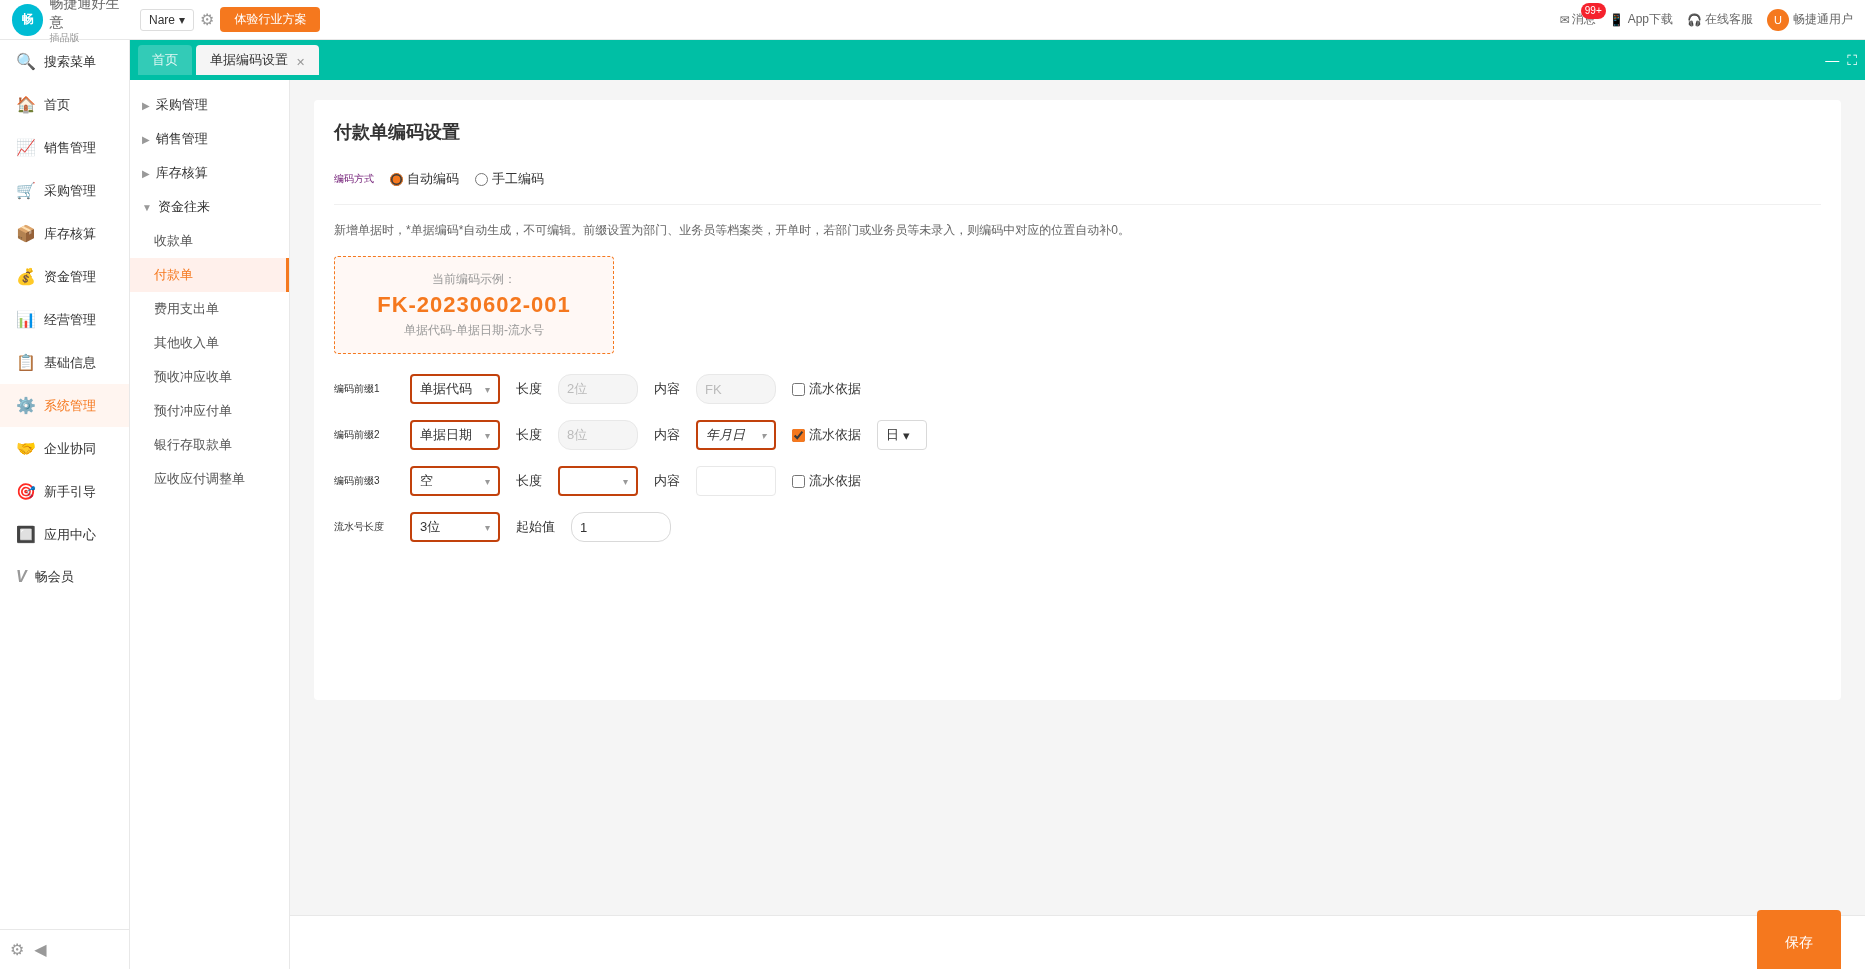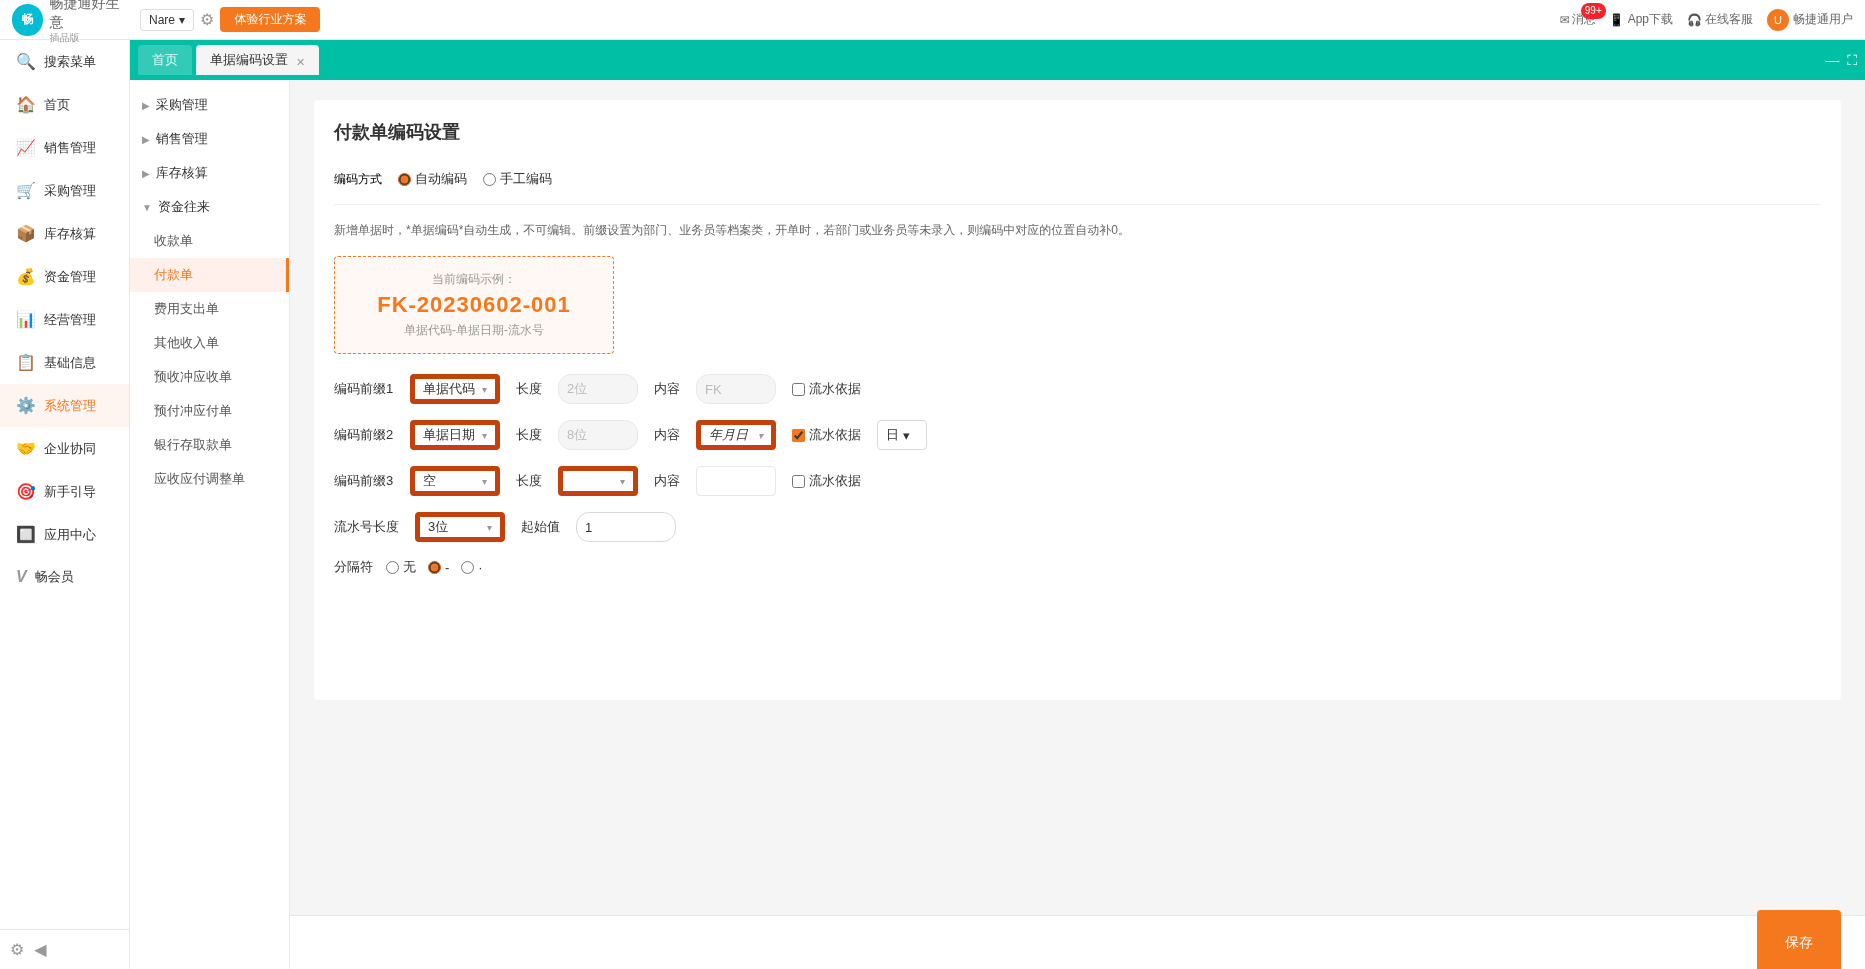--- a/index.html
+++ b/index.html
@@ -50,41 +50,41 @@
 
     
     .page-content { flex: 1; overflow-y: auto; padding: 20px 24px; background: #f5f5f5; }
     .page-title { font-size: 18px; font-weight: 600; color: #333; margin-bottom: 16px; }
 
     
     .settings-card { background: #fff; border-radius: 4px; padding: 20px; min-height: 600px; }
 
     
     .encode-method-row { display: flex; align-items: center; gap: 16px; padding: 10px 0 16px; border-bottom: 1px solid #f0f0f0; margin-bottom: 16px; }
-    .encode-label { font-size: 12px; color: #000000; }
+    .encode-label { font-size: 10px; color: #701a75; }
     .radio-item { display: flex; align-items: center; gap: 4px; cursor: pointer; font-size: 13px; }
     .radio-item input[type="radio"] { accent-color: #f5781e; }
 
     
     .info-text { font-size: 12px; color: #666; margin-bottom: 16px; line-height: 1.6; }
 
     
     .example-box { border: 1.5px dashed #f5781e; background: #fff8f5; border-radius: 4px; padding: 14px 20px; display: inline-block; margin-bottom: 20px; min-width: 280px; text-align: center; }
     .example-code { font-size: 22px; font-weight: bold; color: #f5781e; letter-spacing: 1px; }
     .example-desc { font-size: 12px; color: #999; margin-top: 4px; }
 
     
     .checkbox-row { display: flex; align-items: center; gap: 8px; margin-bottom: 20px; }
     .checkbox-row input[type="checkbox"] { accent-color: #f5781e; }
     .checkbox-label { font-size: 13px; color: #333; }
 
     
     .form-row { display: flex; align-items: center; gap: 16px; margin-bottom: 16px; }
-    .form-label { font-size: 13px; color: #333; min-width: 60px; }
-    .form-select { border: 5px solid #c2410c; border-radius: 4px; padding: 4px 8px; font-size: 13px; min-width: 90px; background: #fff; cursor: pointer; display: flex; align-items: center; justify-content: space-between; height: 30px; }
+    .form-label { font-size: 10px; color: #333; min-width: 60px; }
+    .form-select { border: 2px solid #c2410c; border-radius: 4px; padding: 4px 8px; font-size: 13px; min-width: 90px; background: #fff; cursor: pointer; display: flex; align-items: center; justify-content: space-between; height: 30px; }
     .select-arrow { color: #999; font-size: 10px; margin-left: 6px; }
     .form-input { border: 1px solid #d9d9d9; border-radius: 13px; padding: 4px 8px; font-size: 13px; width: 80px; height: 30px; background: #fff; color: #333; }
     .form-input-disabled { background: #f5f5f5; color: #bbb; border: 1px solid #e8e8e8; }
     .checkbox-inline { display: flex; align-items: center; gap: 4px; }
     .checkbox-inline input[type="checkbox"] { accent-color: #f5781e; }
     .day-select { border: 1px solid #d9d9d9; border-radius: 4px; padding: 4px 8px; font-size: 13px; min-width: 50px; background: #fff; display: inline-flex; align-items: center; gap: 4px; height: 30px; }
 
     
     .separator-row { display: flex; align-items: center; gap: 12px; margin-top: 8px; }
     .separator-label { font-size: 13px; color: #333; min-width: 40px; }
@@ -359,35 +359,20 @@
               <span class="form-label">流水号长度</span>
               <div class="form-select">
                 <span>3位</span>
                 <span class="select-arrow">▾</span>
               </div>
               <span style="font-size:13px;color:#333;">起始值</span>
               <input type="text" class="form-input" value="1" style="width: 100px;">
             </div>
 
             
-            <div class="separator-row">
-              <span class="separator-label">分隔符</span>
-              <label class="sep-radio">
-                <input type="radio" name="separator" style="">
-                <span>无</span>
-              </label>
-              <label class="sep-radio">
-                <input type="radio" name="separator" checked="" style="">
-                <span>-</span>
-              </label>
-              <label class="sep-radio">
-                <input type="radio" name="separator" style="">
-                <span>·</span>
-              </label>
-            </div>
 
           </div>
         </div>
 
         <div class="page-footer">
           <button class="save-btn">保存</button>
         </div>
       </div>
     </div>
   </div>

